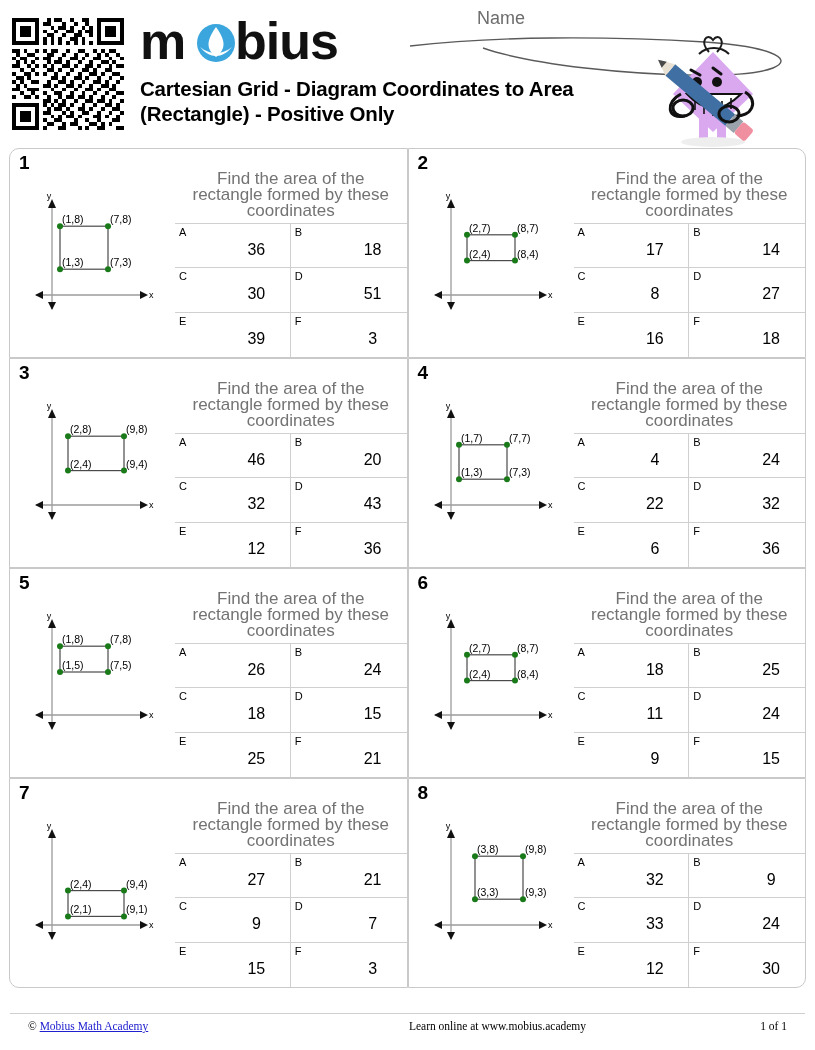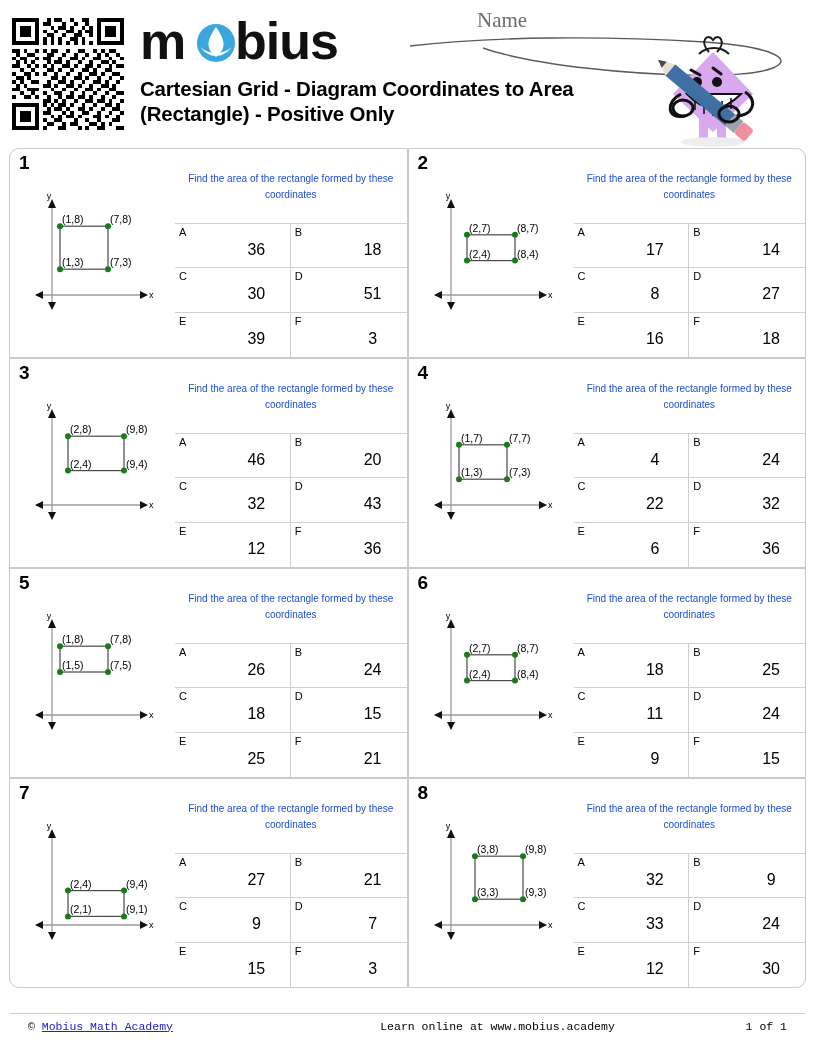--- a/index.html
+++ b/index.html
@@ -52,23 +52,23 @@
     right: 10px;
     top: 6px;
     width: 390px;
     height: 130px;
     pointer-events: none;
   }
   .name-label {
     position: absolute;
     left: 62px;
     top: 2px;
-    font-size: 21px;
+    font-size: 18px;
     color: #6d6d6d;
-    font-family: Liberation Serif, serif;
+    font-family: Liberation Sans, sans-serif;
   }
   .name-swoosh { position:absolute; left:-10px; top:0; }
   .mascot { position:absolute; right: 18px; top: 18px; }
 
   
   .sheet {
     padding: 0 9px;
   }
   .grid {
     display: grid;
@@ -109,23 +109,23 @@
     position: relative;
   }
   .right-col {
     flex: 1 1 auto;
     display: flex;
     flex-direction: column;
     position: relative;
   }
   .prompt {
     text-align: center;
-    font-size: 10px;
+    font-size: 17px;
     line-height: 16px;
-    color: #1d4ed8;
+    color: #737373;
     padding: 22px 6px 0 6px;
     height: 74px;
     font-family: "Liberation Sans", sans-serif;
   }
   .answers {
     flex: 1 1 auto;
     display: grid;
     grid-template-columns: 1fr 1fr;
     grid-template-rows: 1fr 1fr 1fr;
     border-top: 1px solid #d0d0d0;
@@ -162,21 +162,21 @@
   
   .footer {
     position: absolute;
     left: 0; right: 0;
     bottom: 14px;
     height: 20px;
     padding: 0 28px;
     display: flex;
     align-items: center;
     font-size: 11.5px;
-    font-family: Liberation Mono, monospace;
+    font-family: Liberation Serif, serif;
   }
   .footer .left { flex: 0 0 300px; }
   .footer .left a { color: #2020d0; text-decoration: underline; }
   .footer .center { flex: 1 1 auto; text-align: center; color:#000; }
   .footer .right { flex: 0 0 120px; text-align: right; color:#000; }
   .footer-rule {
     position:absolute; left: 10px; right: 10px; bottom: 36px;
     border-top: 1px solid #cfcfcf;
   }
 </style>

